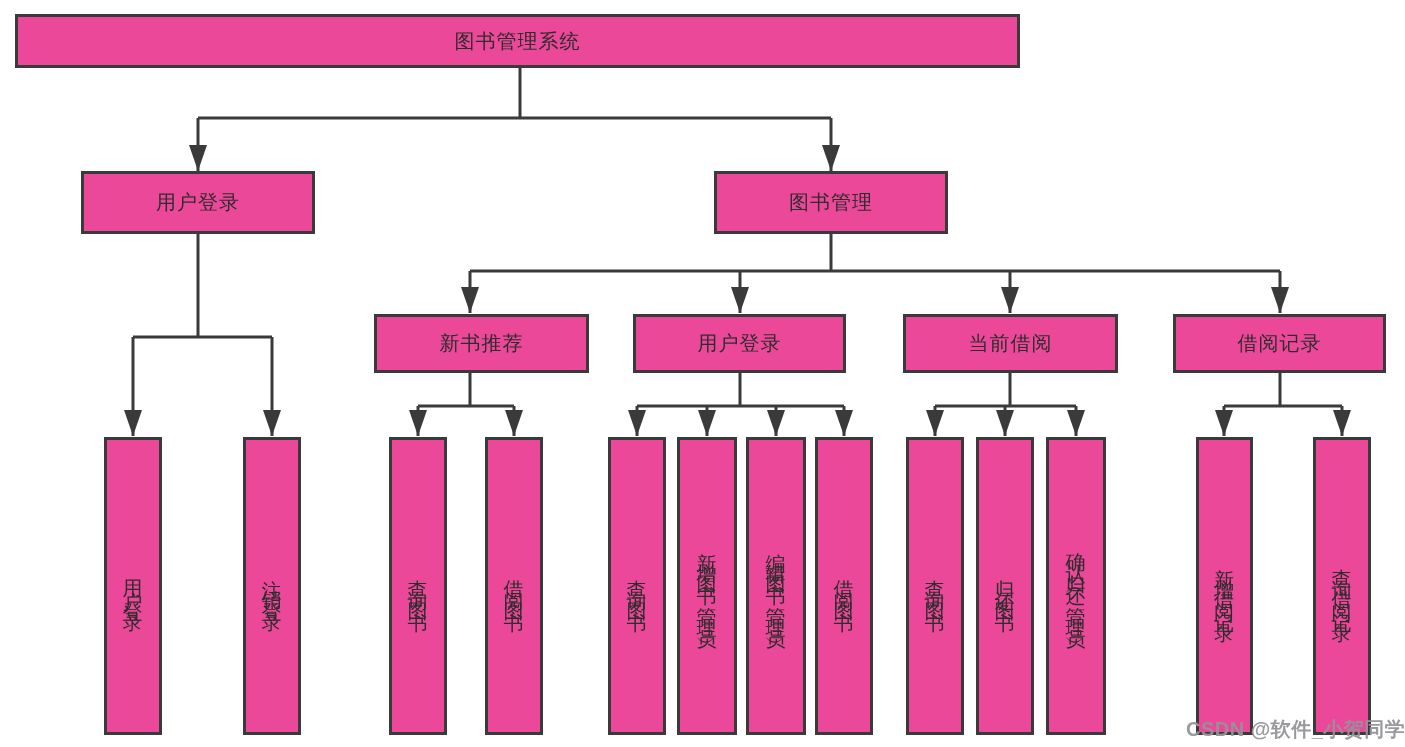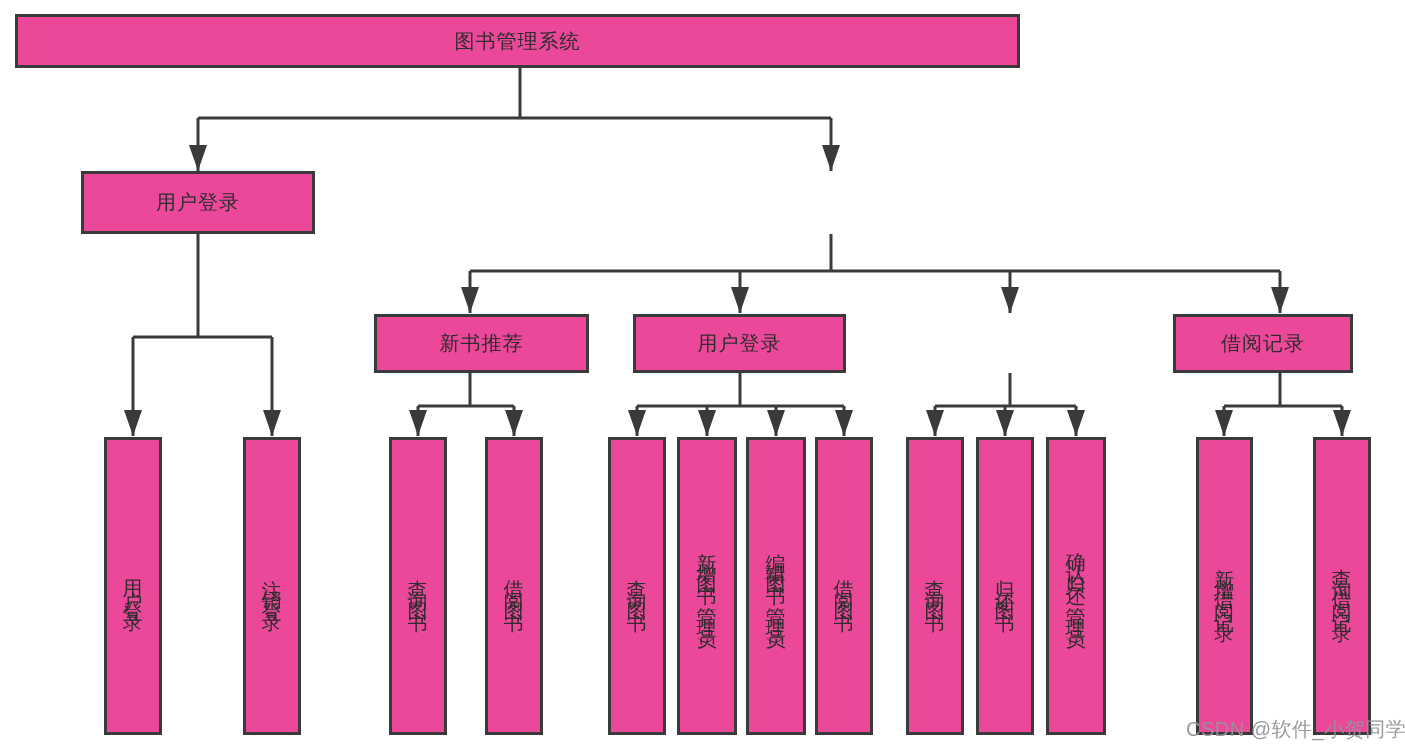--- a/index.html
+++ b/index.html
@@ -44,20 +44,21 @@
   }
   .watermark {
     position: absolute;
     left: 1186px;
     top: 716px;
     z-index: 2;
     font-size: 20px;
     color: rgba(148, 148, 153, 0.95);
     white-space: nowrap;
     letter-spacing: 0.5px;
+    font-weight: bold;
   }
 </style>
 </head>
 <body>
 
 <div class="stage">
 
   <svg class="connectors" viewBox="0 0 1405 747" xmlns="http://www.w3.org/2000/svg">
     <defs>
       <marker id="arr" markerUnits="userSpaceOnUse" markerWidth="26" markerHeight="18" refX="26" refY="9" orient="auto">
@@ -96,28 +97,34 @@
     </g>
   </svg>
 
   <div class="node" style="left:15px; top:14px; width:1005px; height:54px;">
     <span>图书管理系统</span>
   </div>
 
   <div class="node" style="left:81px; top:171px; width:234px; height:63px;">
     <span>用户登录</span>
   </div>
+  <div class="node" style="left:714px; top:171px; width:234px; height:63px;">
+    <span>图书管理</span>
+  </div>
 
   <div class="node" style="left:363px; top:314px; width:215px; height:59px;margin-left:11px;">
     <span>新书推荐</span>
   </div>
   <div class="node" style="left:633px; top:314px; width:213px; height:59px;">
     <span>用户登录</span>
   </div>
-  <div class="node" style="left:1173px; top:314px; width:180px; height:59px;">
+  <div class="node" style="left:903px; top:314px; width:215px; height:59px;">
+    <span>当前借阅</span>
+  </div>
+  <div class="node" style="left:1173px; top:314px; width:213px; height:59px;">
     <span>借阅记录</span>
   </div>
 
   <div class="node leaf" style="left:104px; top:437px; width:58px; height:298px;">
     <span class="vtext">用户登录</span>
   </div>
   <div class="node leaf" style="left:243px; top:437px; width:58px; height:298px;">
     <span class="vtext">注销登录</span>
   </div>
 

